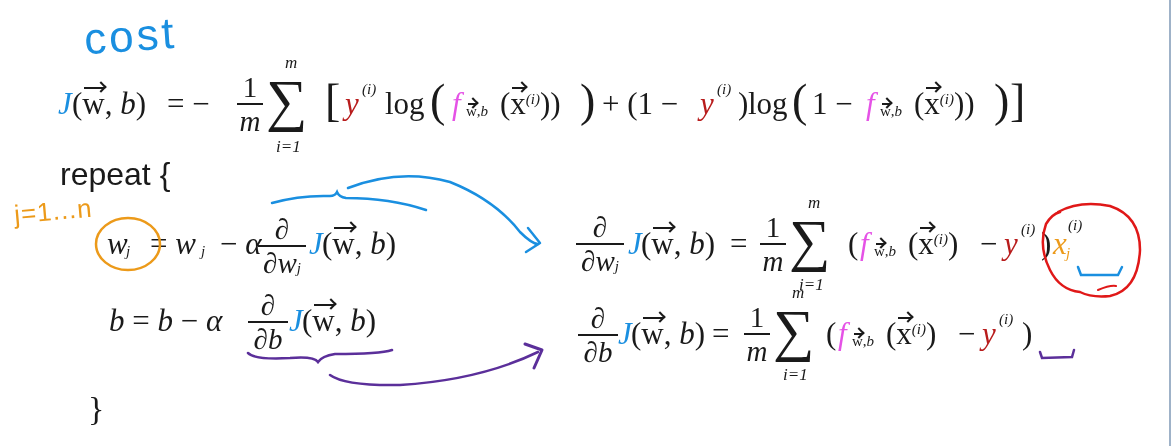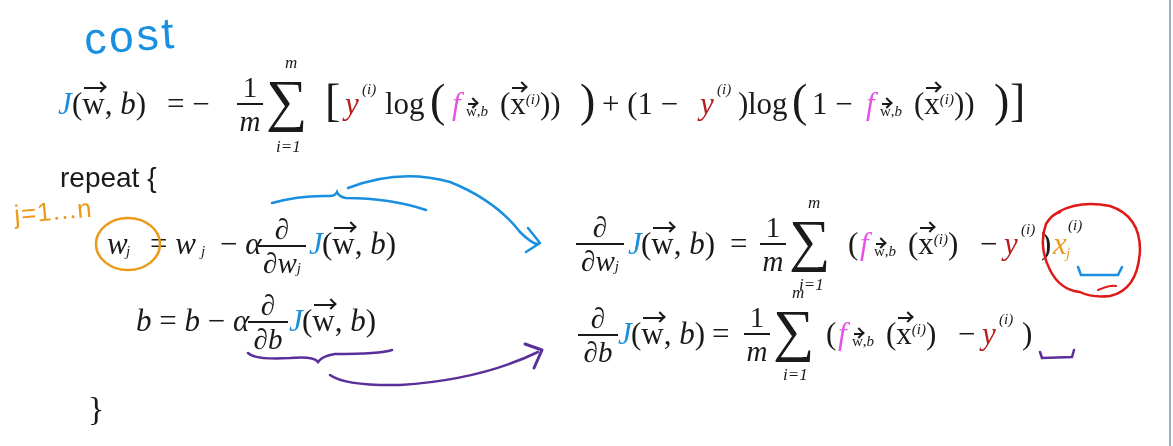--- a/index.html
+++ b/index.html
@@ -62,39 +62,39 @@
     <span class="m" style="left:748px; top:88px;">log</span>
     <span class="m" style="left:792px; top:78px; font-size:46px;">(</span>
     <span class="m" style="left:812px; top:88px;">1 −</span>
     <span class="m i pink" style="left:866px; top:88px;">f</span>
     <span class="m xs" style="left:880px; top:104px;"><span class="vec">w</span>,<span class="i">b</span></span>
     <span class="m" style="left:914px; top:88px;">(<span class="vec">x</span><span class="i xs" style="vertical-align:10px;">(i)</span>))</span>
     <span class="m" style="left:994px; top:78px; font-size:46px;">)</span>
     <span class="m" style="left:1010px; top:78px; font-size:46px;">]</span>
   </div>
 
-  <div class="m sans" style="left:60px; top:164px; font-size:28px;">repeat {</div>
+  <div class="m sans" style="left:60px; top:158px; font-size:32px;">repeat {</div>
 
   <div>
     <span class="m i" style="left:107px; top:228px;">w</span>
     <span class="m i xs" style="left:126px; top:244px;">j</span>
     <span class="m" style="left:150px; top:228px;">= <span class="i">w</span></span>
     <span class="m i xs" style="left:201px; top:244px;">j</span>
     <span class="m" style="left:220px; top:228px;">− <span class="i">α</span></span>
     <div class="frac" style="left:258px; top:214px; width:48px;">
       <span class="num i">∂</span>
       <span class="bar"></span>
       <span class="den">∂w<span class="xs">j</span></span>
     </div>
     <span class="m i blue" style="left:309px; top:228px;">J</span>
     <span class="m" style="left:322px; top:228px;">(<span class="vec">w</span>, <span class="i">b</span>)</span>
   </div>
 
   <div>
-    <span class="m" style="left:136px; top:305px;"><span class="i">b</span> = <span class="i">b</span> − <span class="i">α</span></span>
+    <span class="m" style="left:109px; top:305px;"><span class="i">b</span> = <span class="i">b</span> − <span class="i">α</span></span>
     <div class="frac" style="left:248px; top:290px; width:40px;">
       <span class="num i">∂</span>
       <span class="bar"></span>
       <span class="den">∂b</span>
     </div>
     <span class="m i blue" style="left:289px; top:305px;">J</span>
     <span class="m" style="left:302px; top:305px;">(<span class="vec">w</span>, <span class="i">b</span>)</span>
   </div>
 
   <div class="m" style="left:88px; top:392px; font-size:34px;">}</div>

